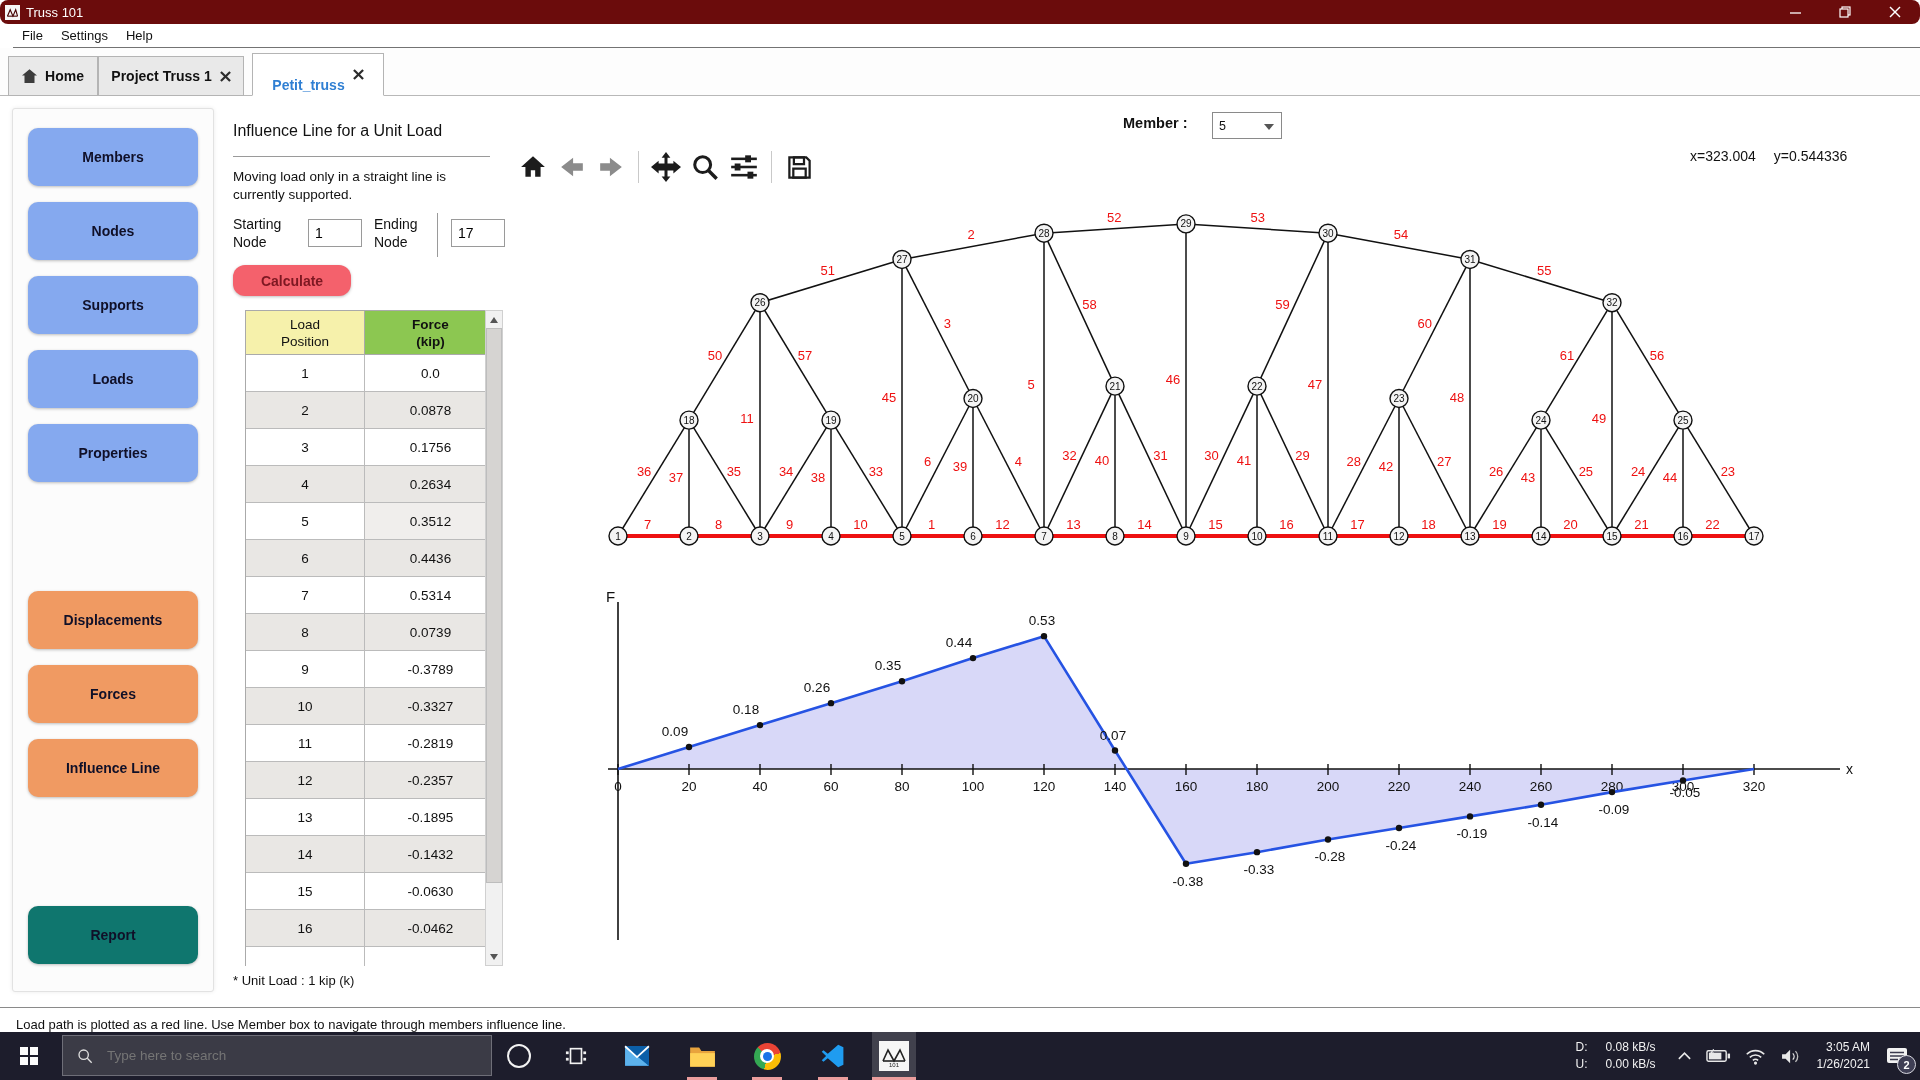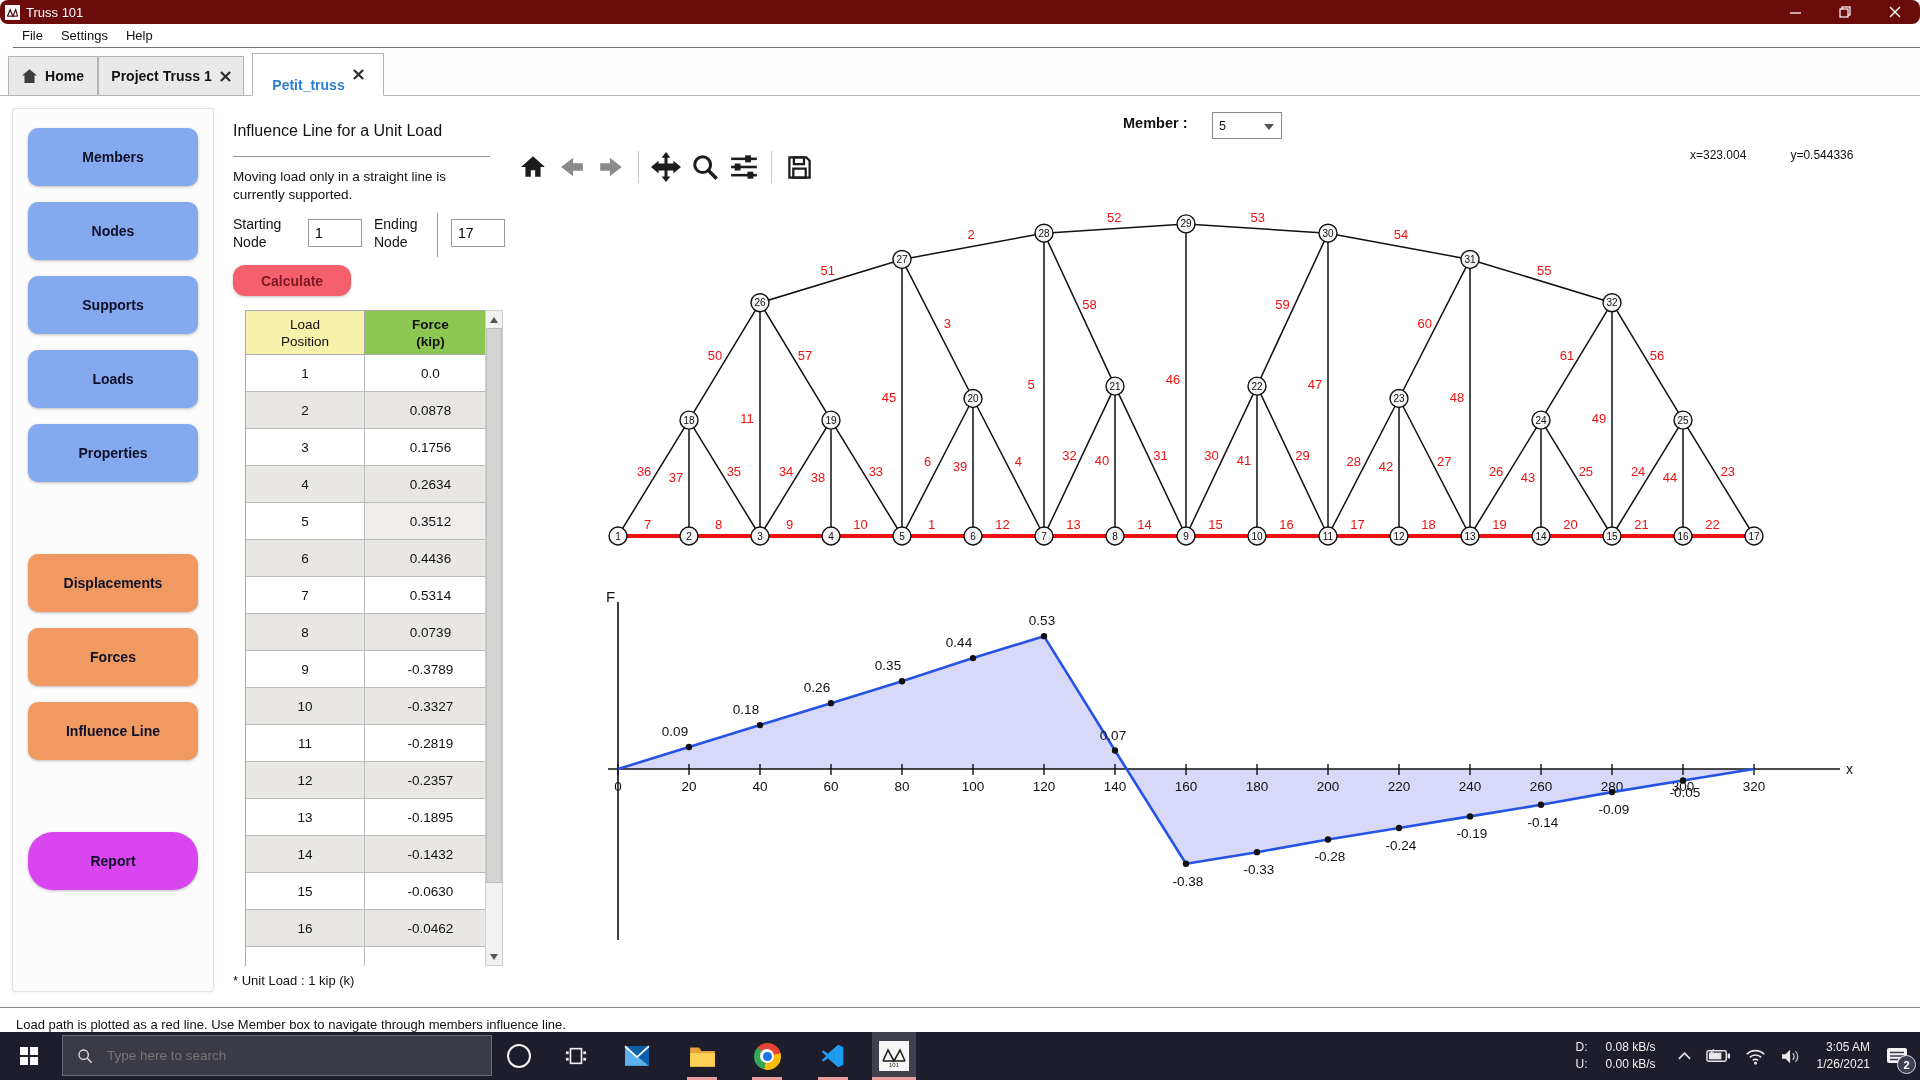--- a/index.html
+++ b/index.html
@@ -27,22 +27,22 @@
   .tab.active .tablabel{color:#2f7fd3;margin-top:20px;}
   
   .sidecard{position:absolute;left:12px;top:108px;width:202px;height:884px;background:#fcfcfc;
             border:1px solid #e2e2e2;border-radius:3px;box-shadow:0 0 4px rgba(0,0,0,.08);
             padding:19px 0 0 15px;box-sizing:border-box;}
   .sbtn{width:170px;height:58px;border-radius:10px;margin-bottom:16px;display:flex;align-items:center;
         justify-content:center;font-size:14px;font-weight:bold;color:#101028;
         box-shadow:0 1px 3px rgba(0,0,0,.25);}
   .sbtn.blue{background:#85a9ef;}
   .sbtn.orange{background:#f09a62;}
-  .sbtn.green{background:#d946ef;border-radius:25px;}
-  .gap83{margin-top:72px;}
+  .sbtn.green{background:#0f766e;}
+  .gap83{margin-top:109px;}
   
   .panel{position:absolute;left:233px;top:95px;width:290px;height:912px;}
   .ptitle{position:absolute;left:0;top:27px;font-size:16px;font-weight:normal;white-space:nowrap;}
   .phr{position:absolute;left:0;top:61px;width:257px;height:1px;background:#9a9a9a;}
   .pnote{position:absolute;left:0;top:73px;width:280px;font-size:13.5px;line-height:18px;}
   .nodegrp{position:absolute;top:120px;font-size:14px;line-height:18px;}
   .nodein{position:absolute;top:124px;width:46px;height:26px;border:1px solid #9a9a9a;font-size:14px;
           padding:0 0 0 6px;font-family:"Liberation Sans",sans-serif;}
   .vdiv{position:absolute;left:204px;top:118px;width:1px;height:44px;background:#9a9a9a;}
   .calcbtn{position:absolute;left:0;top:170px;width:118px;height:31px;border:none;border-radius:12px;
@@ -72,21 +72,21 @@
           border-top:6px solid #555;}
   .sthumb{position:absolute;left:0;top:17px;width:16px;height:555px;background:#d6d4d2;border:1px solid #bdbdbd;
           box-sizing:border-box;}
   .unitnote{position:absolute;left:0;top:878px;font-size:13px;}
   
   .memberlbl{position:absolute;left:1123px;top:115px;font-size:14.5px;font-weight:600;}
   .memberselect{position:absolute;left:1212px;top:112px;width:70px;height:27px;border:1px solid #8a8a8a;
           background:#fff;font-size:12.5px;display:flex;align-items:center;padding-left:6px;box-sizing:border-box;}
   .memberselect .dd{position:absolute;right:7px;top:11px;width:0;height:0;border-left:5px solid transparent;
           border-right:5px solid transparent;border-top:6px solid #555;}
-  .coords{position:absolute;left:1690px;top:148px;width:220px;font-size:12px;display:flex;gap:44px;}
+  .coords{position:absolute;left:1690px;top:148px;width:220px;font-size:14px;display:flex;gap:18px;}
   .mpltoolbar{position:absolute;left:518px;top:148px;height:38px;display:flex;align-items:center;gap:9px;}
   .tbtn{width:30px;height:32px;display:flex;align-items:center;justify-content:center;}
   .tsep{width:1px;height:32px;background:#c9c9c9;margin:0 3px;}
   
   .statusbar{position:absolute;left:0;top:1007px;width:1920px;height:25px;background:#fff;
              border-top:1px solid #8a8a8a;font-size:13px;display:flex;align-items:flex-end;padding-left:16px;
              box-sizing:border-box;}
   
   .taskbar{position:absolute;left:0;top:1032px;width:1920px;height:48px;background:#1d1d2c;}
   .startbtn{position:absolute;left:0;top:0;width:58px;height:48px;display:flex;align-items:center;justify-content:center;}

